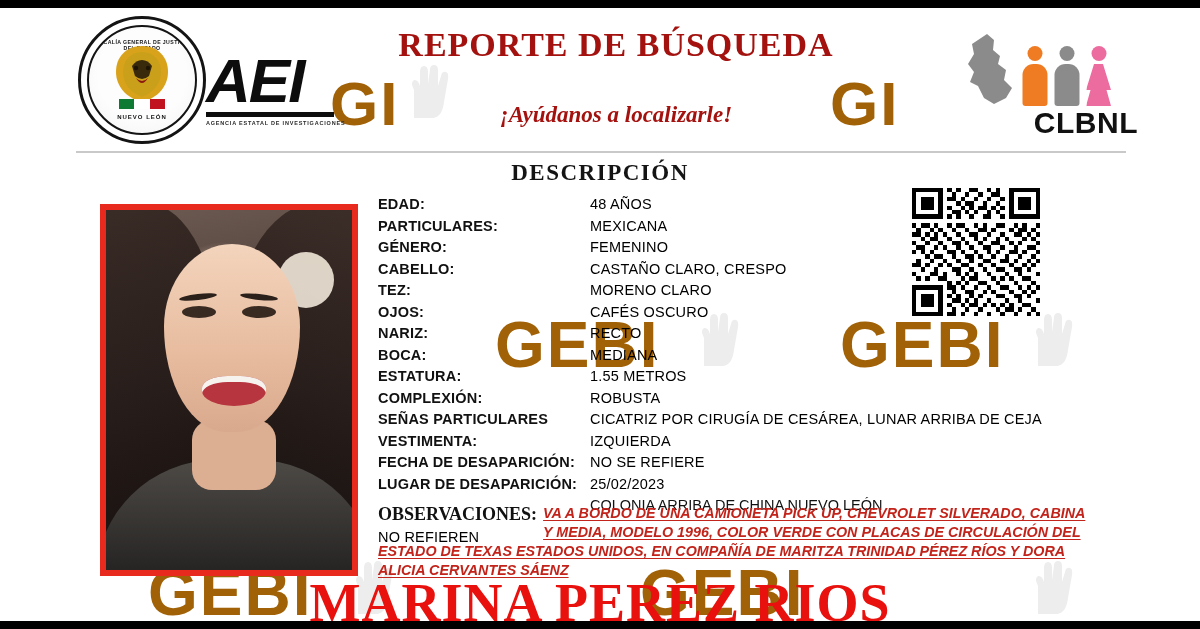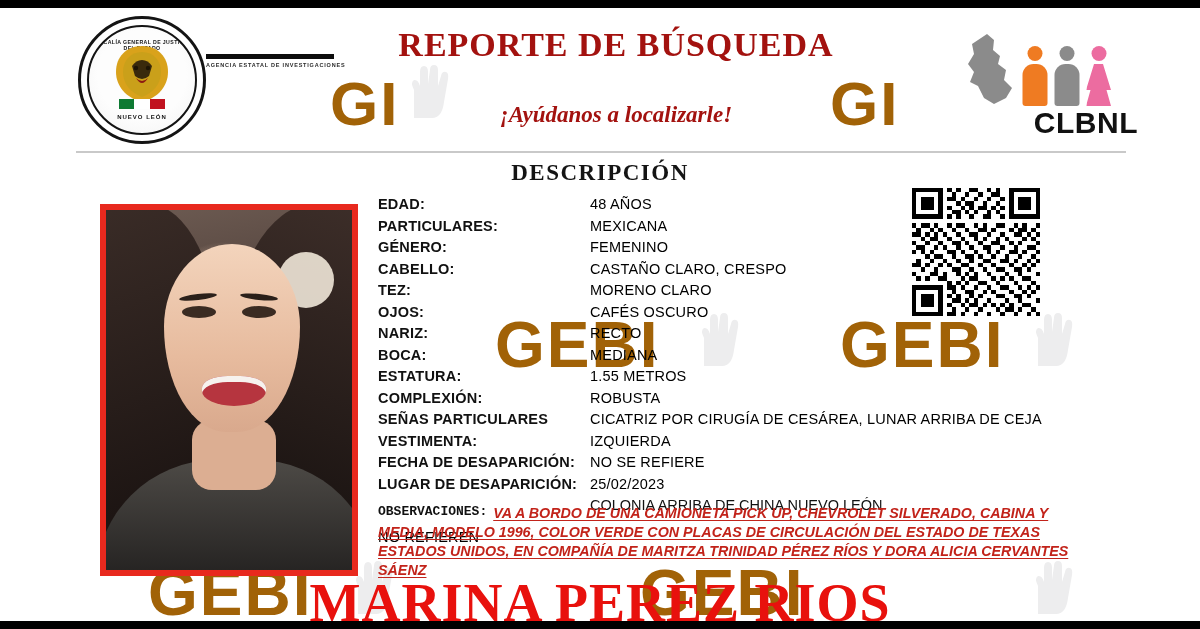--- a/index.html
+++ b/index.html
@@ -405,23 +405,23 @@
   }
   .gap-row { height: 10px; }
 
   .obs {
     position: absolute;
     left: 378px;
     top: 496px;
     width: 712px;
   }
   .obs-label {
-    font-family: Liberation Mono, monospace;
-    font-weight: bold;
-    font-size: 13px;
+    font-family: Liberation Serif, serif;
+    font-weight: bold;
+    font-size: 18px;
     color: #111;
     float: left;
     margin-right: 6px;
   }
   .obs-text {
     font-family: "Liberation Sans", sans-serif;
     font-style: italic;
     font-weight: bold;
     font-size: 14.3px;
     line-height: 19px;
@@ -501,20 +501,21 @@
           <div class="seal-flag">
             <span class="flag-g"></span>
               <span class="flag-w"></span>
               <span class="flag-r"></span>
           </div>
           <div class="seal-text-bottom">NUEVO LEÓN</div>
         </div>
       </div>
 
       <div class="logo-aei">
+        <div class="aei-text">AEI</div>
         <div class="aei-bar"></div>
         <div class="aei-sub">AGENCIA ESTATAL DE INVESTIGACIONES</div>
       </div>
 
       <div class="title-block">
         <h1 class="rep-title">REPORTE DE BÚSQUEDA</h1>
         <div class="rep-sub">¡Ayúdanos a localizarle!</div>
       </div>
 
       <div class="logo-clbnl">

